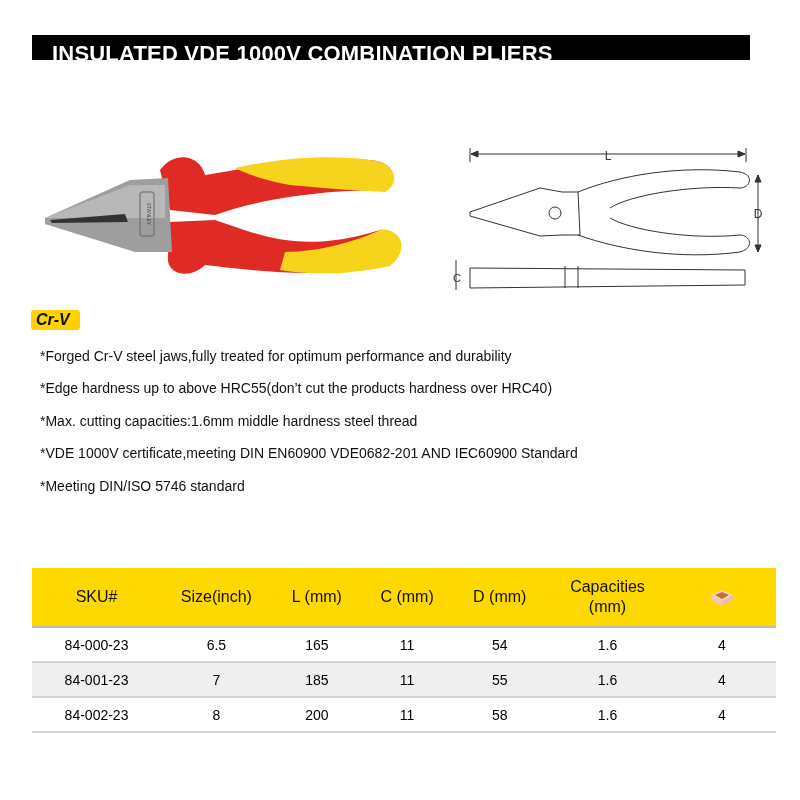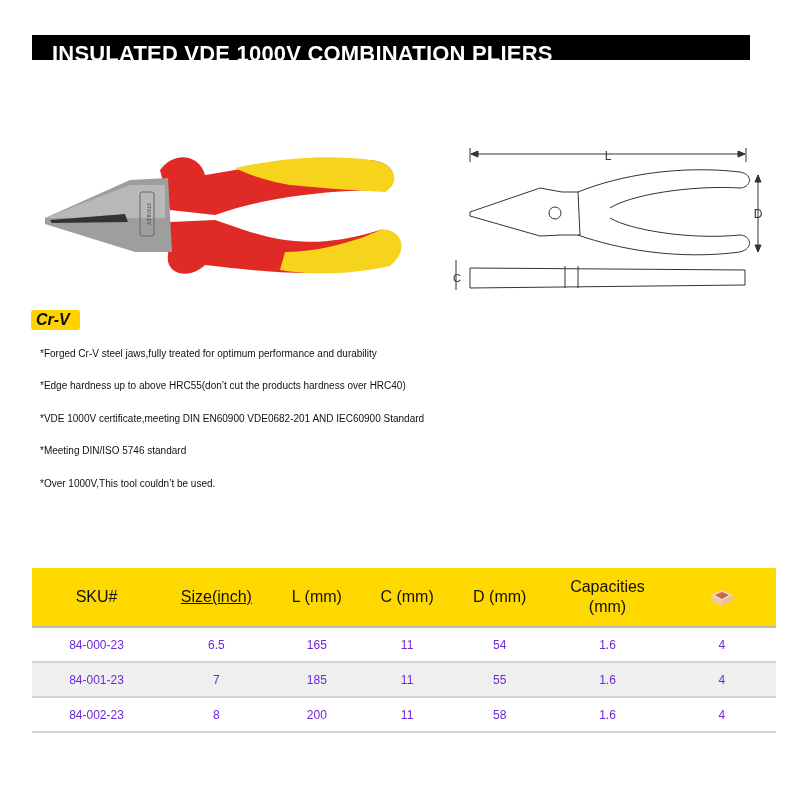--- a/index.html
+++ b/index.html
@@ -4,26 +4,26 @@
 <style>
   html, body { margin: 0; padding: 0; background: #ffffff; }
   body { width: 800px; height: 800px; position: relative; overflow: hidden; font-family: "Liberation Sans", sans-serif; color: #1a1a1a; }
   .title-bar { position: absolute; left: 32px; top: 35px; width: 718px; height: 25px; background: #000; }
   .title-bar span { position: absolute; left: 20px; top: 6px; color: #fff; font-family: "Liberation Sans", sans-serif; font-weight: bold; font-size: 22px; letter-spacing: 0.2px; }
   .photo { position: absolute; left: 40px; top: 140px; width: 380px; height: 150px; }
   .drawing { position: absolute; left: 450px; top: 140px; width: 320px; height: 150px; }
   .badge { position: absolute; left: 31px; top: 310px; width: 49px; height: 20px; background: #ffd200; border-radius: 3px; }
   .badge span { position: absolute; left: 5px; top: 1px; font-family: "Liberation Sans", sans-serif; font-weight: bold; font-style: italic; font-size: 16px; color: #111; }
   .features { position: absolute; left: 40px; top: 348px; margin: 0; padding: 0; list-style: none; }
-  .features li { height: 32.4px; font-family: "Liberation Sans", sans-serif; font-size: 10px; color: #111; white-space: nowrap; }
+  .features li { height: 32.4px; font-family: "Liberation Sans", sans-serif; font-size: 14px; color: #111; white-space: nowrap; }
   table.spec { position: absolute; left: 32px; top: 568px; width: 744px; border-collapse: collapse; font-family: "Liberation Sans", sans-serif; }
   table.spec th { background: #ffd800; height: 56px; font-weight: normal; font-size: 16px; color: #111; border-bottom: 2px solid #bbb; line-height: 20px; }
-  table.spec td { text-align: center; height: 31px; font-size: 12px; color: #6d28d9; border-bottom: 2px solid #d4d4d4; }
+  table.spec td { text-align: center; height: 31px; font-size: 14px; color: #000000; border-bottom: 2px solid #d4d4d4; }
   table.spec tr.alt td { background: #efefef; }
-  .col-sku { width: 130px; margin-top: 28px; } .col-size { width: 110px; text-decoration: underline; } .col-l { width: 90px; } .col-c { width: 90px; margin-top: 21px; } .col-d { width: 95px; } .col-cap { width: 120px; } .col-box { width: 109px; }
+  .col-sku { width: 130px; margin-top: 28px; } .col-size { width: 110px; } .col-l { width: 90px; } .col-c { width: 90px; margin-top: 21px; } .col-d { width: 95px; } .col-cap { width: 120px; } .col-box { width: 109px; }
   .box-icon { display: inline-block; vertical-align: middle; }
 </style>
 </head>
 <body>
 
 <div class="title-bar">
   <span>INSULATED VDE 1000V COMBINATION PLIERS</span>
 </div>
 
 <svg class="photo" viewBox="0 0 380 150">
@@ -63,23 +63,23 @@
   <text x="3" y="142" font-size="11" fill="#333" stroke="none" font-family="Liberation Sans, sans-serif">C</text>
 </svg>
 
 <div class="badge">
   <span>Cr-V</span>
 </div>
 
 <ul class="features">
   <li>*Forged Cr-V steel jaws,fully treated for optimum performance and durability</li>
   <li>*Edge hardness up to above HRC55(don’t cut the products hardness over HRC40)</li>
+  <li>*Max. cutting capacities:1.6mm middle hardness steel thread</li>
   <li>*VDE 1000V certificate,meeting DIN EN60900 VDE0682-201 AND IEC60900 Standard</li>
   <li>*Meeting DIN/ISO 5746 standard</li>
-  <li>*Over 1000V,This tool couldn’t be used.</li>
 </ul>
 
 <table class="spec">
   <thead>
     <tr>
       <th class="col-sku">SKU#</th>
       <th class="col-size">Size(inch)</th>
       <th class="col-l">L (mm)</th>
       <th class="col-c">C (mm)</th>
       <th class="col-d">D (mm)</th>

